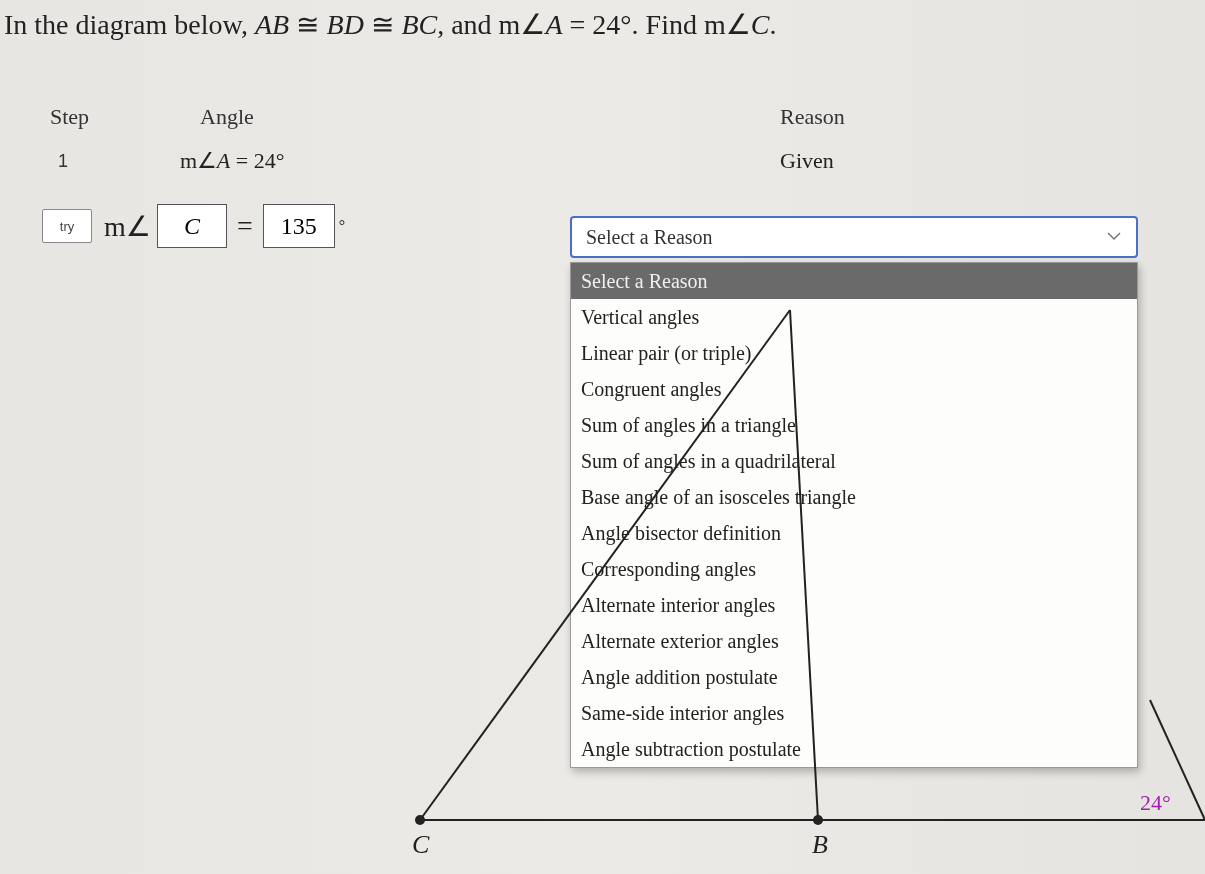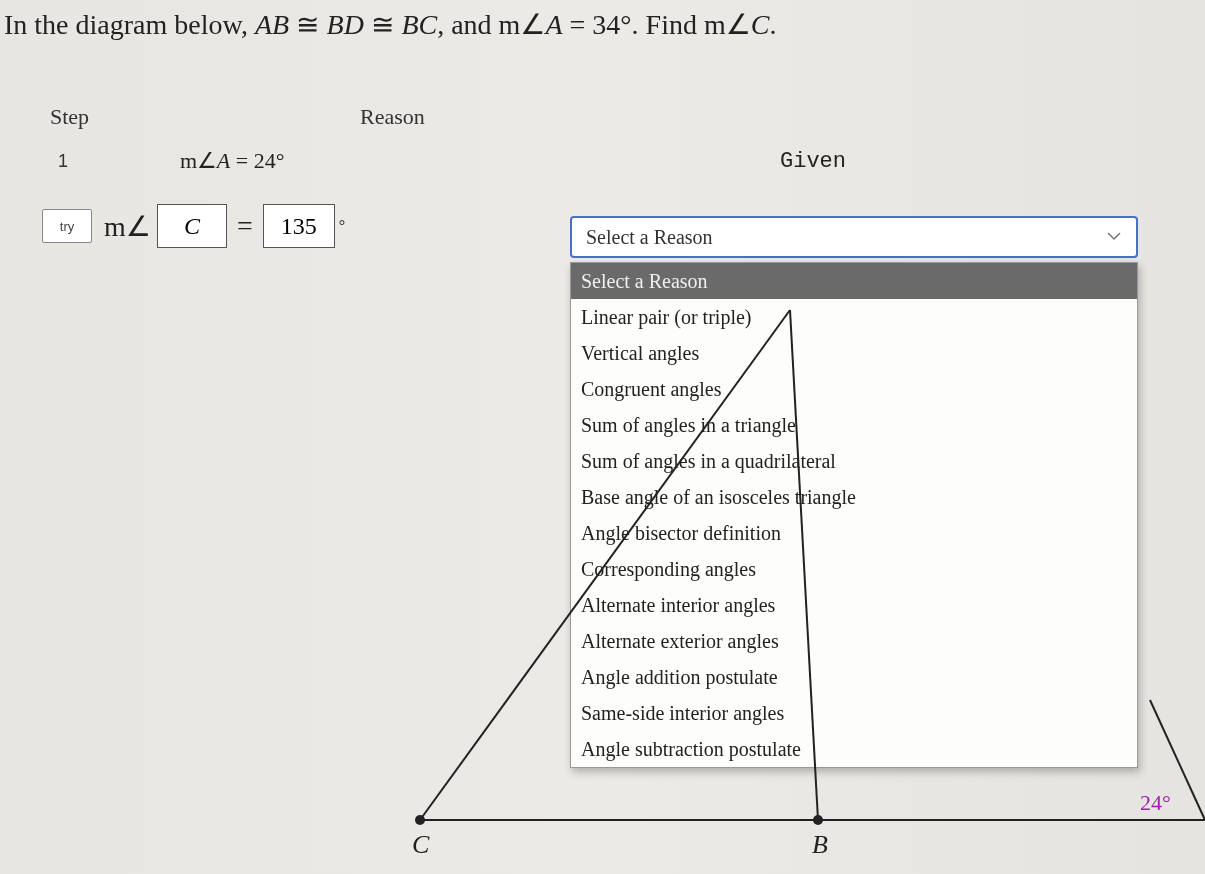--- a/index.html
+++ b/index.html
@@ -39,21 +39,21 @@
   .col-angle { width: 420px; text-align:left; padding-left:40px;}
   .col-reason { flex:1; padding-left:200px;}
   .row {
     display:flex;
     align-items:center;
     margin-top:18px;
     font-size:22px;
   }
   .step-num { width:160px; padding-left:58px; font-family: Arial, sans-serif; font-size:18px; color:#333;}
   .angle-cell { width:420px; padding-left:20px; font-family:'Times New Roman', serif;}
-  .reason-cell { flex:1; padding-left:200px; font-family: Liberation Mono, monospace;}
+  .reason-cell { flex:1; padding-left:200px; font-family: Liberation Serif, serif;}
   .try-row {
     display:flex;
     align-items:center;
     margin-top:30px;
   }
   .try-btn {
     margin-left:42px;
     width:50px; height:34px;
     border:1px solid #888;
     background:#fff;
@@ -149,26 +149,27 @@
 </style>
 </head>
 <body>
 
 <div class="problem-statement">
   <span>In the diagram below, </span>
   <span class="seg">AB</span>
   <span> ≅ </span>
   <span class="seg">BD</span>
   <span> ≅ </span>
-  <span class="seg">BC</span><span>, and m∠</span><span class="it">A</span><span> = 34°. Find m∠</span><span class="it">C</span><span>.</span>
+  <span class="seg">BC</span><span>, and m∠</span><span class="it">A</span><span> = 24°. Find m∠</span><span class="it">C</span><span>.</span>
 </div>
 
 <div class="proof-area">
   <div class="headers">
     <div class="col-step">Step</div>
+    <div class="col-angle">Angle</div>
     <div class="col-reason">Reason</div>
   </div>
 
   <div class="row">
     <div class="step-num">1</div>
     <div class="angle-cell"><span style="font-family:'Times New Roman';">m∠<span style="font-style:italic">A</span> = 24°</span></div>
     <div class="reason-cell">Given</div>
   </div>
 
   <div class="try-row">
@@ -184,22 +185,22 @@
     <div class="reason-select">
       <span>Select a Reason</span>
       <span class="chevron">
         <svg width="16" height="16" viewBox="0 0 16 16">
             <path d="M2 5 L8 11 L14 5" stroke="#777" stroke-width="1.5" fill="none"></path>
           </svg>
       </span>
     </div>
     <div class="dropdown-list">
       <div class="opt selected">Select a Reason</div>
+      <div class="opt">Vertical angles</div>
       <div class="opt">Linear pair (or triple)</div>
-      <div class="opt">Vertical angles</div>
       <div class="opt">Congruent angles</div>
       <div class="opt">Sum of angles in a triangle</div>
       <div class="opt">Sum of angles in a quadrilateral</div>
       <div class="opt">Base angle of an isosceles triangle</div>
       <div class="opt">Angle bisector definition</div>
       <div class="opt">Corresponding angles</div>
       <div class="opt">Alternate interior angles</div>
       <div class="opt">Alternate exterior angles</div>
       <div class="opt">Angle addition postulate</div>
       <div class="opt">Same-side interior angles</div>

